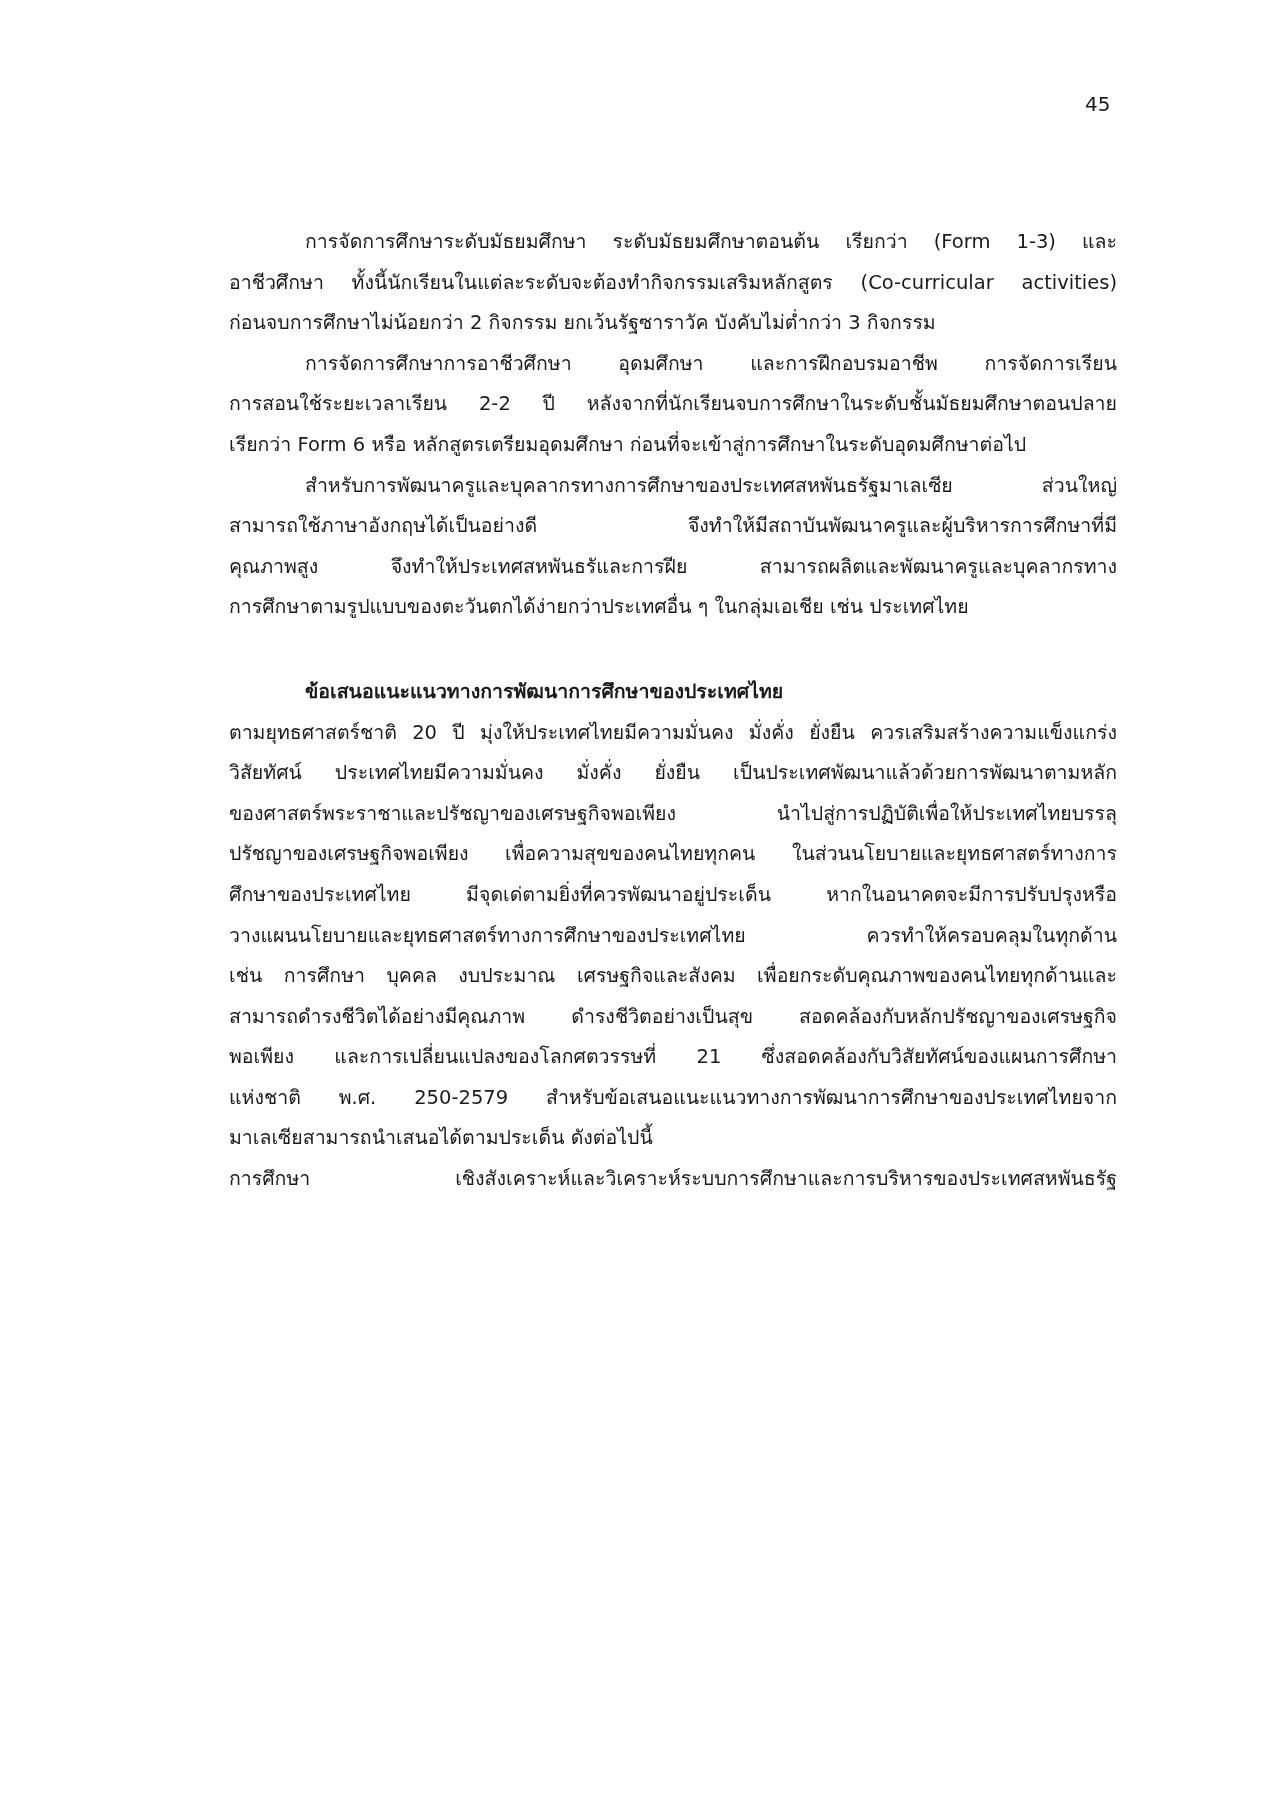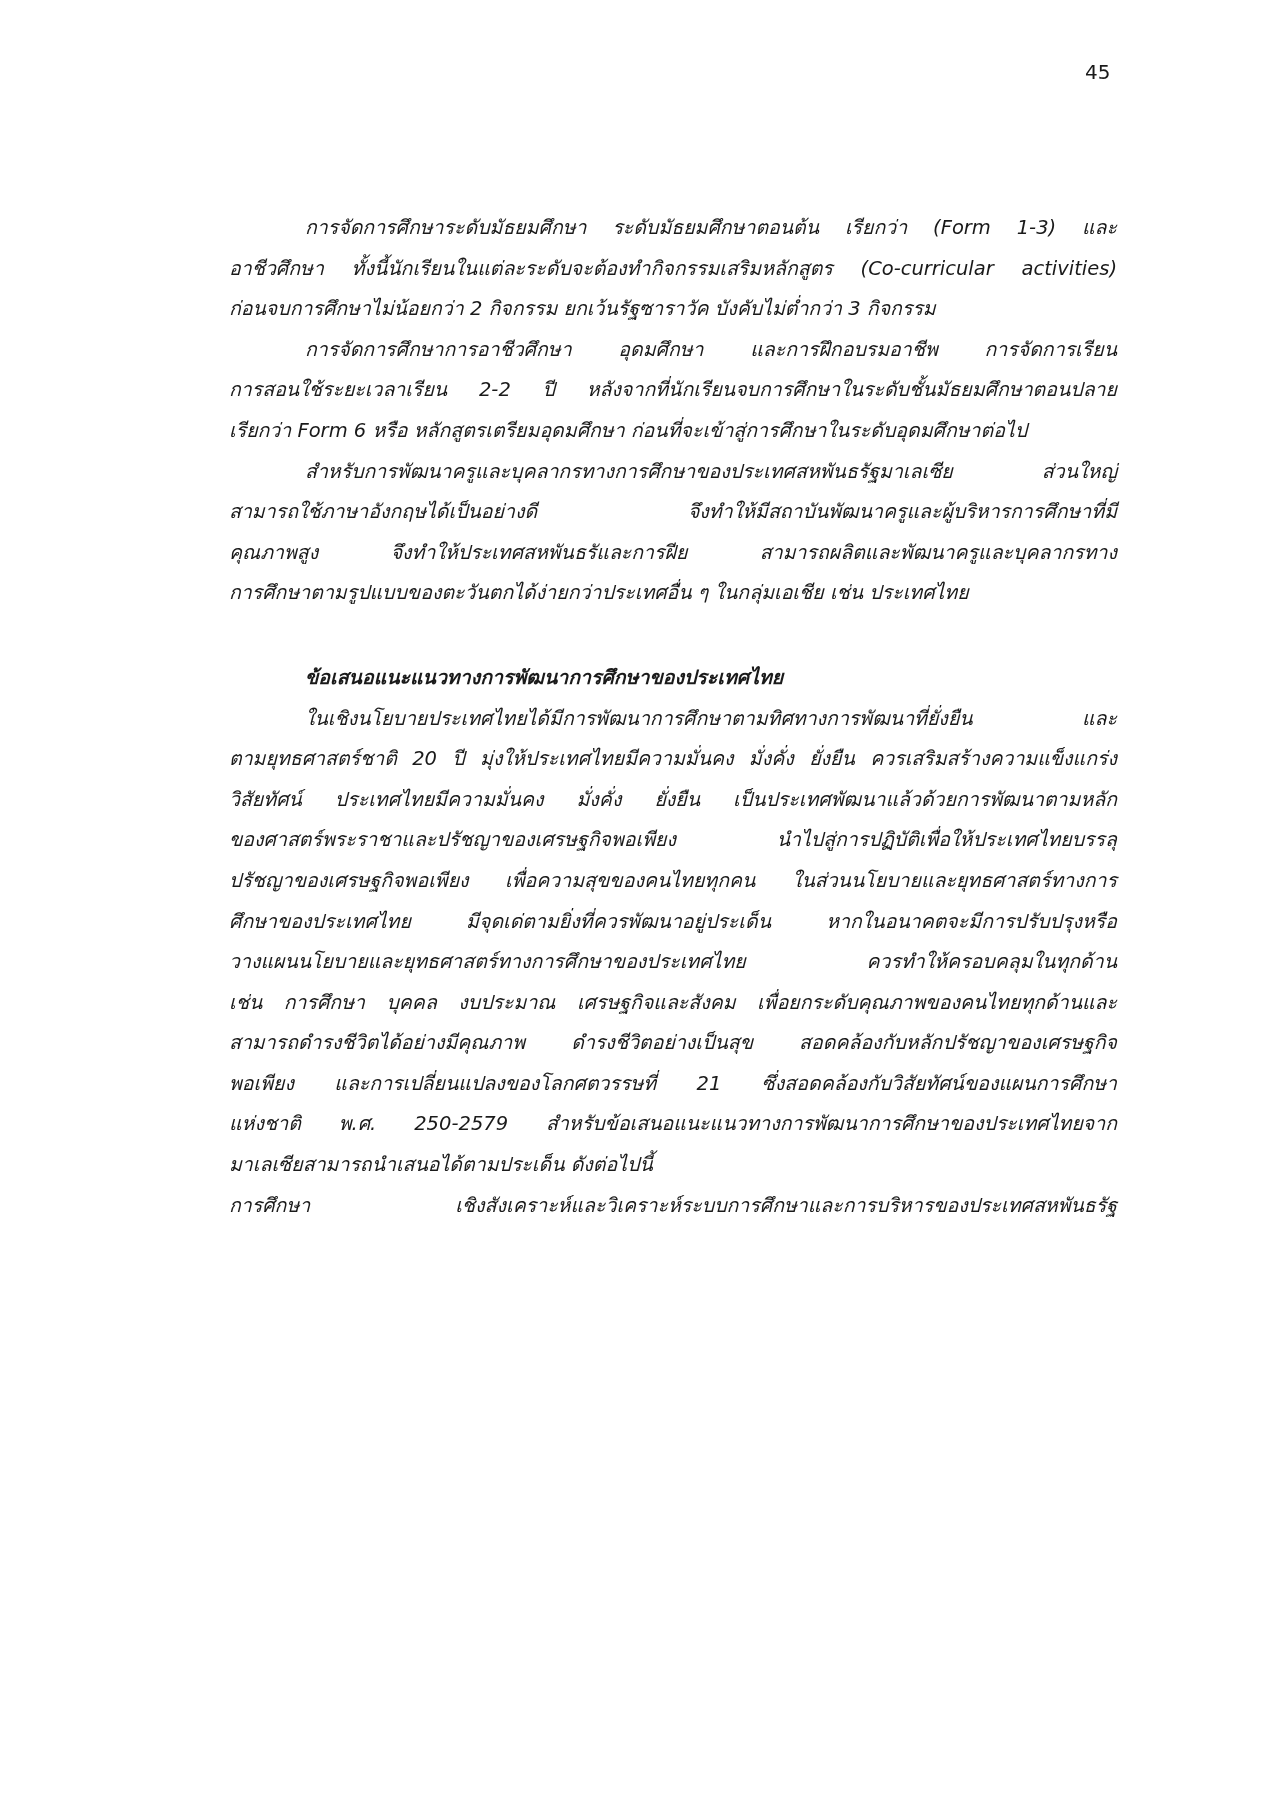--- a/index.html
+++ b/index.html
@@ -1,19 +1,19 @@
 <!DOCTYPE html>
 <html><head>
 <meta charset="utf-8">
 <style>
   html, body { margin:0; padding:0; background:#ffffff; }
   body { width:1273px; height:1800px; position:relative; overflow:hidden;
          font-family:"DejaVu Sans", "Liberation Sans", sans-serif; color:#1a1a1a; }
-  .page-number { position:absolute; top:60px; left:1085px; font-size:20px; }
-  .content { position:absolute; left:229px; top:208px; width:888px;font-style:italic; }
+  .page-number { position:absolute; top:92px; left:1085px; font-size:20px; }
+  .content { position:absolute; left:229px; top:222px; width:888px; }
   .line { height:40.6px; line-height:40.6px; font-size:19.5px; white-space:nowrap;
           text-align:justify; text-align-last:justify; }
   .line.last { text-align-last:left; }
   .indent { padding-left:76px; }
   .heading { font-weight:bold; padding-left:76px; text-align-last:left; }
   .gap { height:44px; }
 </style>
 </head>
 <body>
 
@@ -35,21 +35,20 @@
     <div class="line">สามารถใช้ภาษาอังกฤษได้เป็นอย่างดี จึงทำให้มีสถาบันพัฒนาครูและผู้บริหารการศึกษาที่มี</div>
     <div class="line">คุณภาพสูง จึงทำให้ประเทศสหพันธรัและการฝีย สามารถผลิตและพัฒนาครูและบุคลากรทาง</div>
     <div class="line last">การศึกษาตามรูปแบบของตะวันตกได้ง่ายกว่าประเทศอื่น ๆ ในกลุ่มเอเชีย เช่น ประเทศไทย</div>
   </div>
 
   <div class="gap"></div>
 
   <div class="line heading">ข้อเสนอแนะแนวทางการพัฒนาการศึกษาของประเทศไทย</div>
 
   <div>
-    <div class="line indent">ในเชิงนโยบายประเทศไทยได้มีการพัฒนาการศึกษาตามทิศทางการพัฒนาที่ยั่งยืน และ</div>
     <div class="line">ตามยุทธศาสตร์ชาติ 20 ปี มุ่งให้ประเทศไทยมีความมั่นคง มั่งคั่ง ยั่งยืน ควรเสริมสร้างความแข็งแกร่ง</div>
     <div class="line">วิสัยทัศน์ ประเทศไทยมีความมั่นคง มั่งคั่ง ยั่งยืน เป็นประเทศพัฒนาแล้วด้วยการพัฒนาตามหลัก</div>
     <div class="line">ของศาสตร์พระราชาและปรัชญาของเศรษฐกิจพอเพียง นำไปสู่การปฏิบัติเพื่อให้ประเทศไทยบรรลุ</div>
     <div class="line">ปรัชญาของเศรษฐกิจพอเพียง เพื่อความสุขของคนไทยทุกคน ในส่วนนโยบายและยุทธศาสตร์ทางการ</div>
     <div class="line">ศึกษาของประเทศไทย มีจุดเด่ตามยิ่งที่ควรพัฒนาอยู่ประเด็น หากในอนาคตจะมีการปรับปรุงหรือ</div>
     <div class="line">วางแผนนโยบายและยุทธศาสตร์ทางการศึกษาของประเทศไทย ควรทำให้ครอบคลุมในทุกด้าน</div>
     <div class="line">เช่น การศึกษา บุคคล งบประมาณ เศรษฐกิจและสังคม เพื่อยกระดับคุณภาพของคนไทยทุกด้านและ</div>
     <div class="line">สามารถดำรงชีวิตได้อย่างมีคุณภาพ ดำรงชีวิตอย่างเป็นสุข สอดคล้องกับหลักปรัชญาของเศรษฐกิจ</div>
     <div class="line">พอเพียง และการเปลี่ยนแปลงของโลกศตวรรษที่ 21 ซึ่งสอดคล้องกับวิสัยทัศน์ของแผนการศึกษา</div>
     <div class="line">แห่งชาติ พ.ศ. 250-2579 สำหรับข้อเสนอแนะแนวทางการพัฒนาการศึกษาของประเทศไทยจาก</div>

